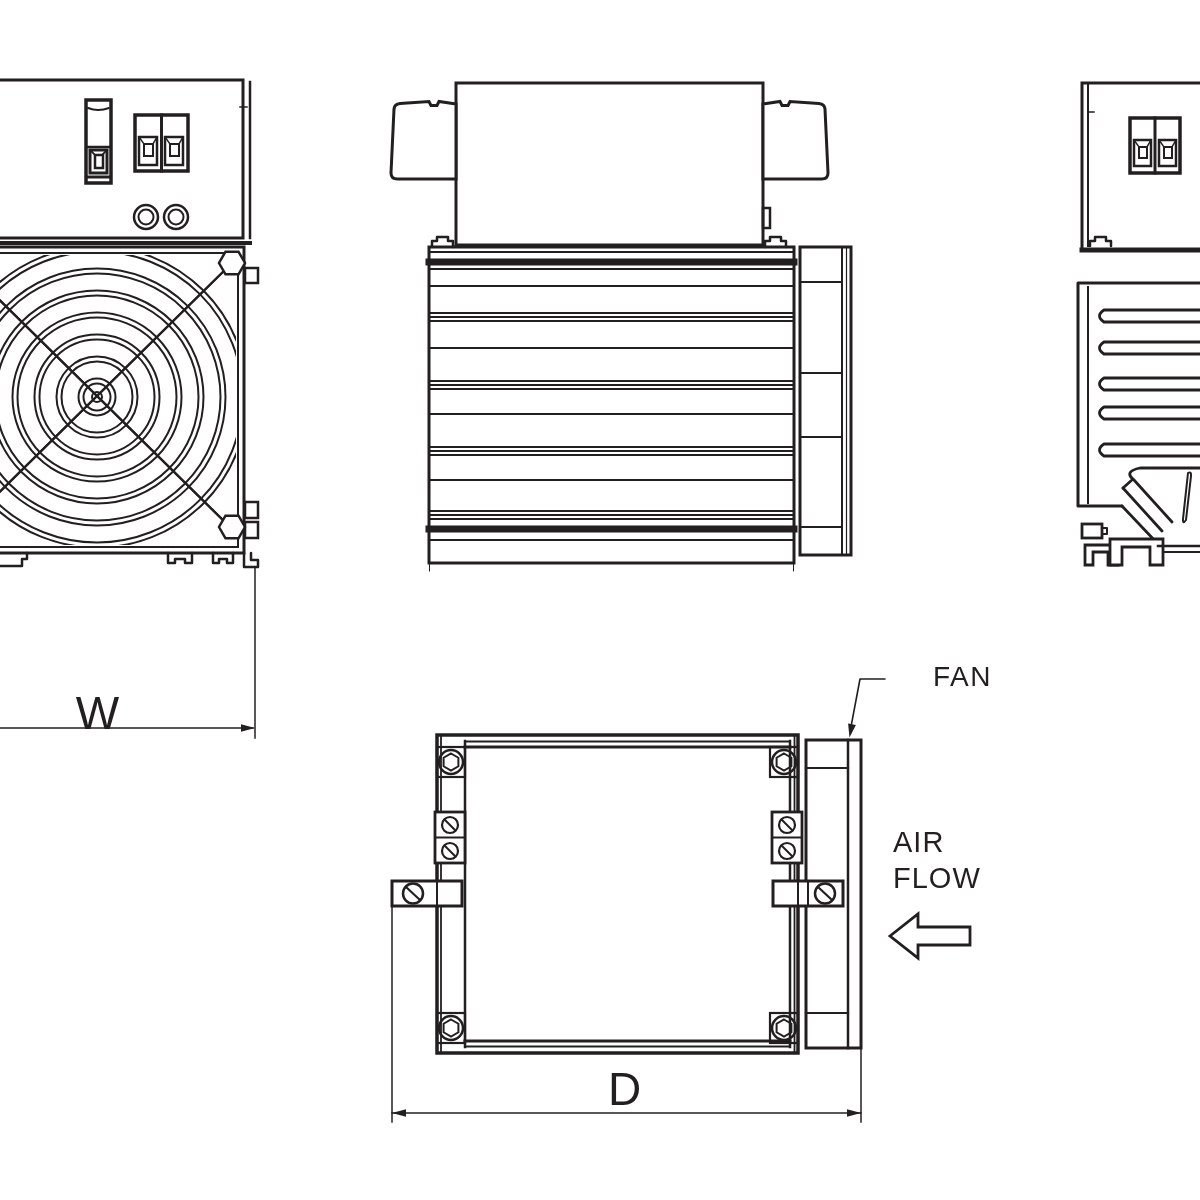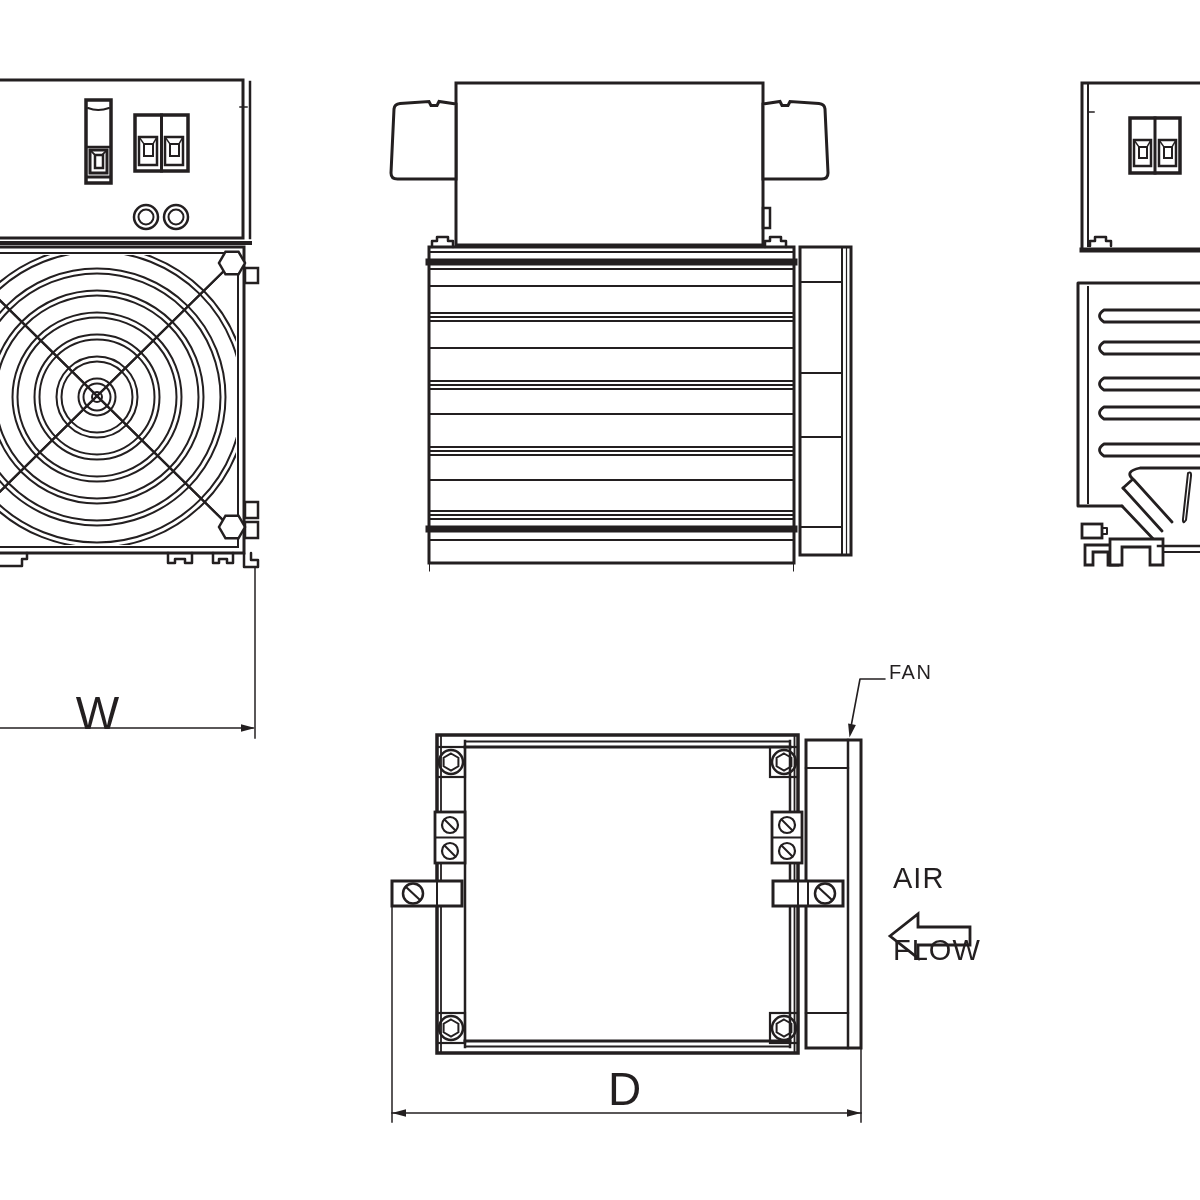--- a/index.html
+++ b/index.html
@@ -7,23 +7,23 @@
   html,body { width:1200px; height:1200px; background:var(--bg); overflow:hidden; }
   body { font-family:"Liberation Sans", sans-serif; }
   #canvas { position:relative; width:1200px; height:1200px; background:var(--bg); }
   svg { position:absolute; overflow:hidden; }
   .ln { stroke:var(--line); fill:none; stroke-linecap:square; }
   .lnr { stroke:var(--line); fill:none; stroke-linecap:round; stroke-linejoin:round; }
   .fw { stroke:var(--line); fill:var(--bg); stroke-linejoin:miter; }
   .fl { fill:var(--line); stroke:none; }
   .lbl { position:absolute; color:var(--line); }
   .dim-lbl { font-size:46px; font-weight:400; text-align:center; width:96px; letter-spacing:1px; }
-  .callout-lbl { font-size:20px; font-weight:400; letter-spacing:1.5px; }
+  .callout-lbl { font-size:28px; font-weight:400; letter-spacing:1.5px;margin-left:44px; }
   .airflow-lbl { font-size:29px; font-weight:400; line-height:36px; letter-spacing:1px; }
-  .airflow-lbl span { display:block;margin-top:36px; }
+  .airflow-lbl span { display:block; }
 </style>
 </head>
 <body>
 
 <div id="canvas">
 
   <svg style="left:0; top:70;" width="270" height="680" viewBox="0 0 270 680">
     <defs>
       <clipPath id="grilleClip">
           <rect x="-10" y="185" width="246" height="290"></rect>

